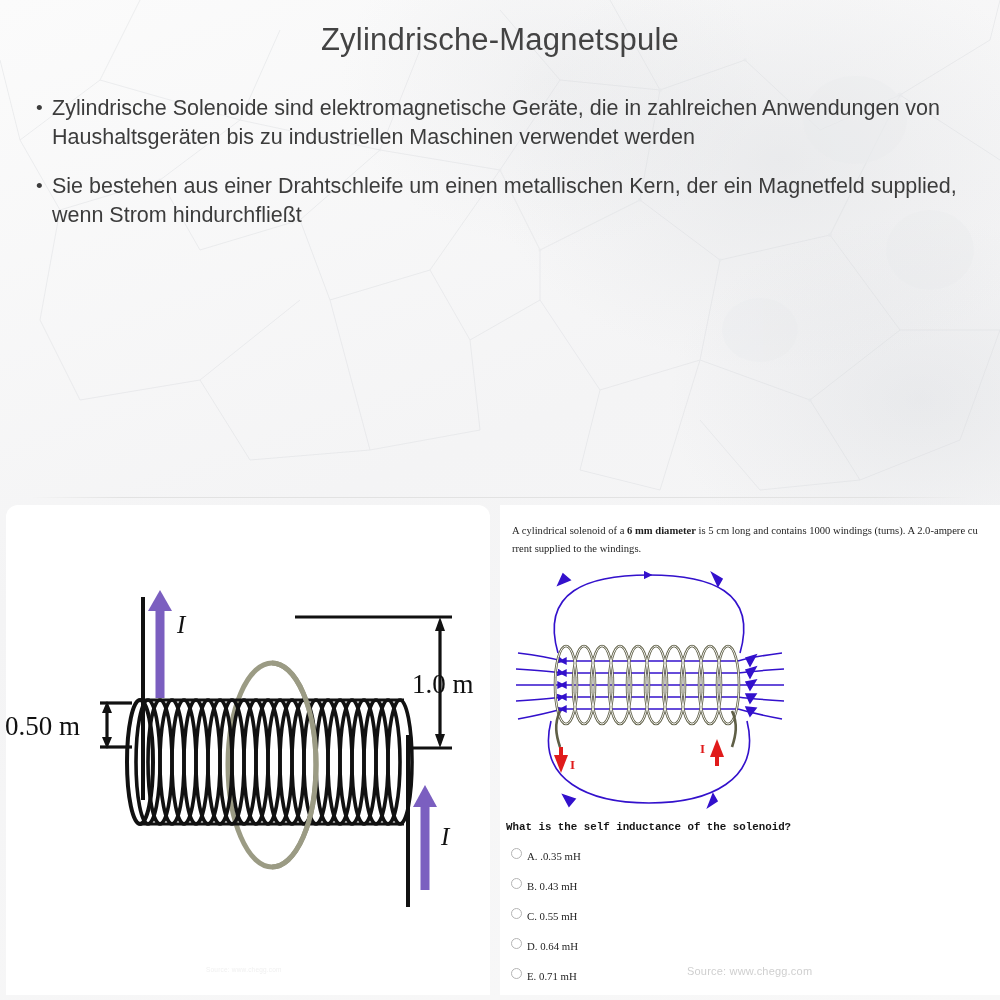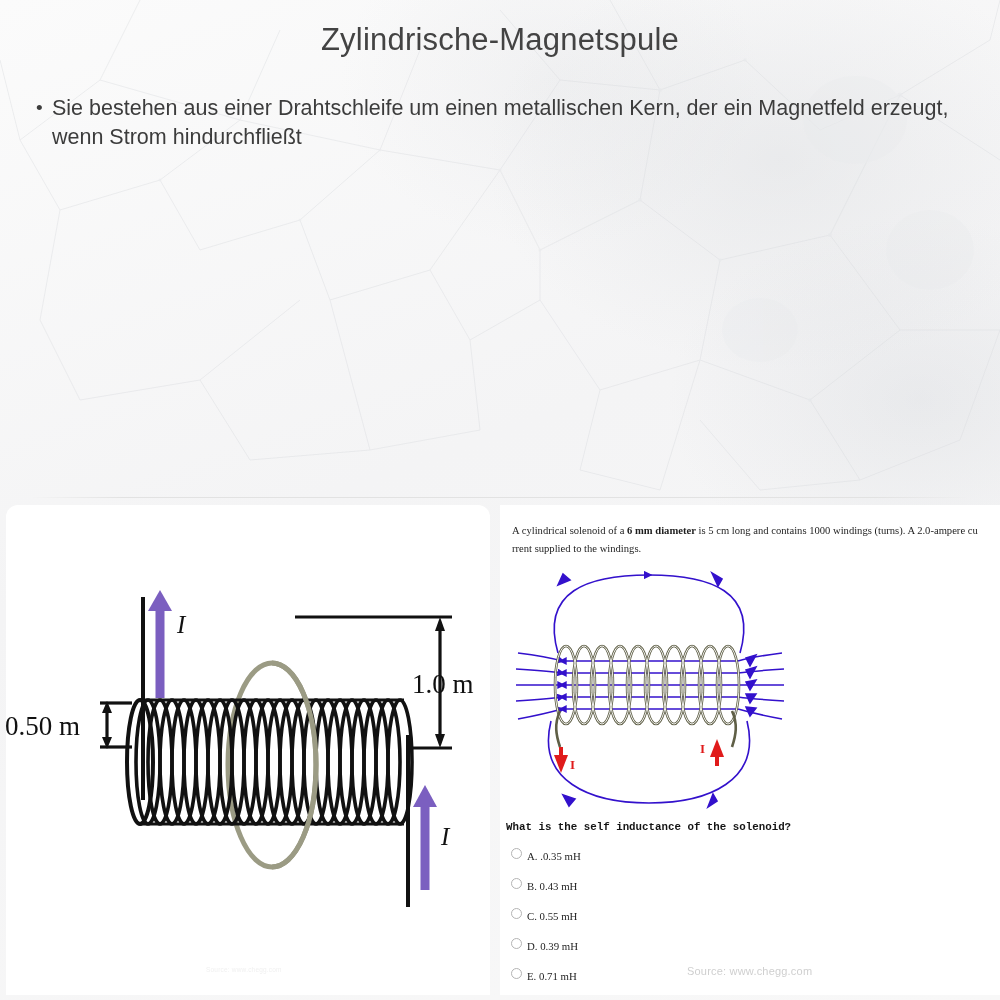--- a/index.html
+++ b/index.html
@@ -222,21 +222,22 @@
     <g fill="#e8eaec" opacity="0.55">
       <ellipse cx="855" cy="120" rx="52" ry="44"></ellipse>
       <ellipse cx="930" cy="250" rx="44" ry="40"></ellipse>
       <ellipse cx="760" cy="330" rx="38" ry="32"></ellipse>
     </g>
   </svg>
 
   <div class="title">Zylindrische-Magnetspule</div>
 
   <div class="bullets">
-    <div class="bullet">Sie bestehen aus einer Drahtschleife um einen metallischen Kern, der ein Magnetfeld erzeugt, wenn Strom hindurchfließt</div>
+    <div class="bullet">Zylindrische Solenoide sind elektromagnetische Geräte, die in zahlreichen Anwendungen von Haushaltsgeräten bis zu industriellen Maschinen verwendet werden</div>
+    <div class="bullet">Sie bestehen aus einer Drahtschleife um einen metallischen Kern, der ein Magnetfeld supplied, wenn Strom hindurchfließt</div>
   </div>
 
   <div class="divider"></div>
 
   <div class="panel-left"></div>
 
   <svg class="left-fig" viewBox="0 0 490 350">
 
     <line x1="143" y1="12" x2="143" y2="215" stroke="#111" stroke-width="4"></line>
 
@@ -410,21 +411,21 @@
       <div class="option">
         <span class="radio"></span>
         <span>B.</span>&nbsp;<span>0.43 mH</span>
       </div>
       <div class="option">
         <span class="radio"></span>
         <span>C.</span>&nbsp;<span>0.55 mH</span>
       </div>
       <div class="option">
         <span class="radio"></span>
-        <span>D.</span>&nbsp;<span>0.39 mH</span>
+        <span>D.</span>&nbsp;<span>0.64 mH</span>
       </div>
       <div class="option">
         <span class="radio"></span>
         <span>E.</span>&nbsp;<span>0.71 mH</span>
       </div>
     </div>
   </div>
 
   <div class="source source-right">Source: www.chegg.com</div>
 

